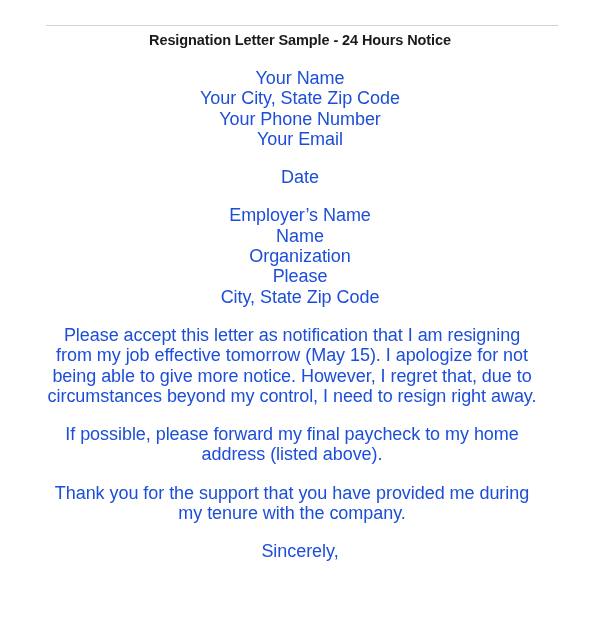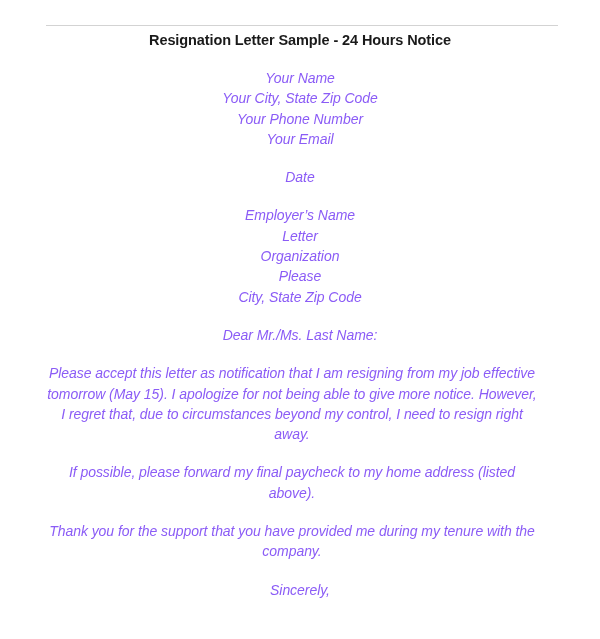--- a/index.html
+++ b/index.html
@@ -46,25 +46,24 @@
     font-size: 14.5px;
     font-weight: bold;
     line-height: 20px;
     letter-spacing: -0.1px;
     color: #1a1a1a;
     margin: 0 0 18px 0;
   }
 
   .block {
     margin: 0 0 18px 0;
-    font-size: 14px;
+    font-size: 18px;
     line-height: 20.3px;
     letter-spacing: -0.05px;
-    color: #8b5cf6;
-    font-style: italic;
+    color: #1d4ed8;
   }
 
   .block.paragraph {
     width: 492px;
     margin-bottom: 18px;
   }
 
   .block .line {
     display: block;
     white-space: pre;
@@ -91,29 +90,26 @@
       <span class="line">Your Phone Number</span>
       <span class="line">Your Email</span>
     </div>
 
     <div class="block">
       <span class="line">Date</span>
     </div>
 
     <div class="block">
       <span class="line">Employer’s Name</span>
-      <span class="line">Letter</span>
+      <span class="line">Name</span>
       <span class="line">Organization</span>
       <span class="line">Please</span>
       <span class="line">City, State Zip Code</span>
     </div>
 
-    <div class="block">
-      <span class="line">Dear Mr./Ms. Last Name:</span>
-    </div>
 
     <p class="block paragraph">Please accept this letter as notification that I am resigning from my job effective tomorrow (May 15). I apologize for not being able to give more notice. However, I regret that, due to circumstances beyond my control, I need to resign right away.</p>
 
     <p class="block paragraph">If possible, please forward my final paycheck to my home address (listed above).</p>
 
     <p class="block paragraph">Thank you for the support that you have provided me during my tenure with the company.</p>
 
     <div class="block">
       <span class="line">Sincerely,</span>
     </div>

